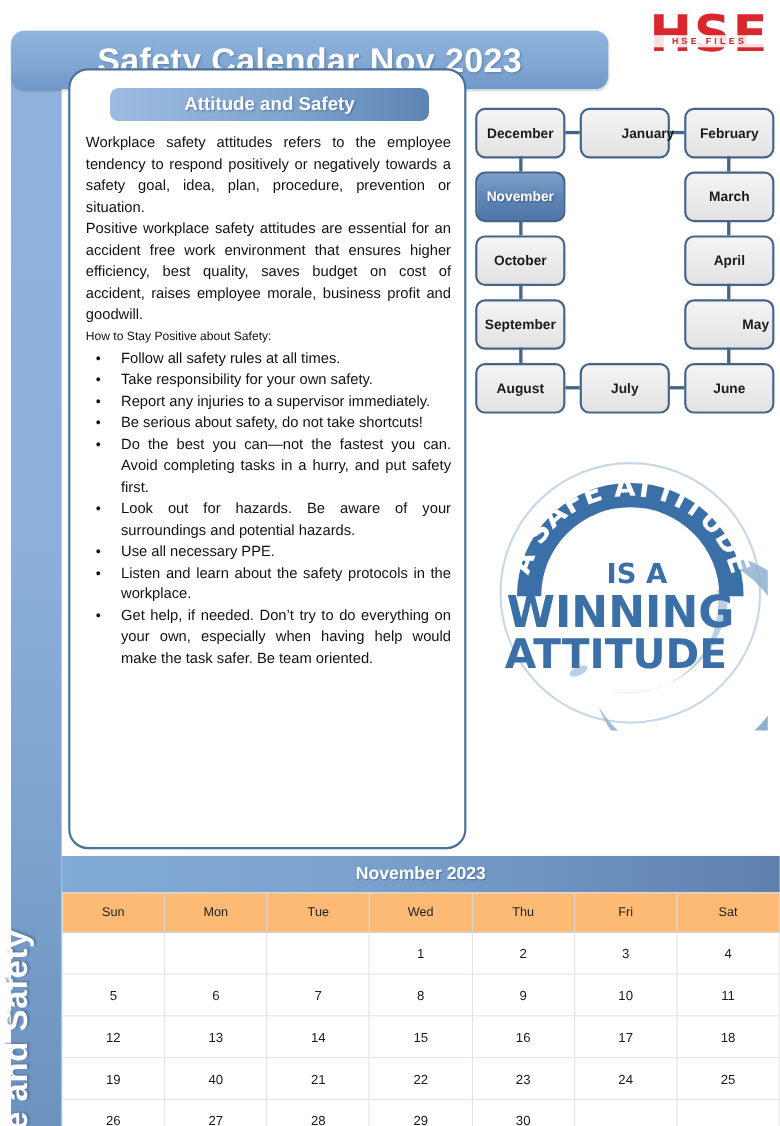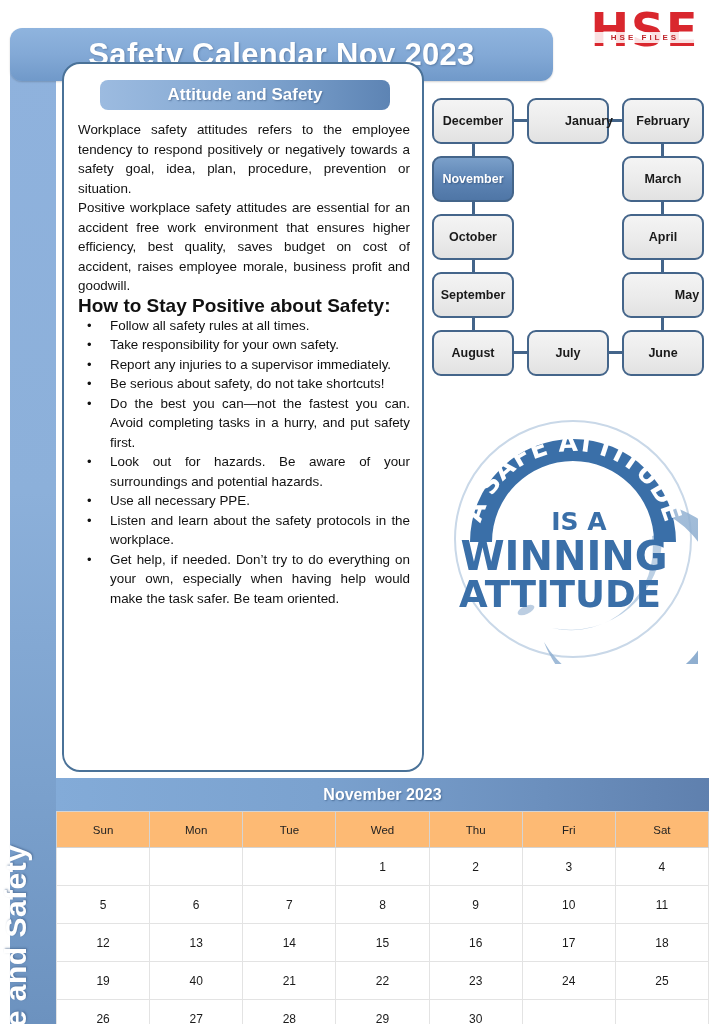--- a/index.html
+++ b/index.html
@@ -137,22 +137,22 @@
     font-size: 13.4px;
     line-height: 19.5px;
   }
   .para {
     margin: 0;
     text-align: justify;
     text-justify: inter-word;
   }
   #howto-heading {
     margin: 0;
-    font-weight: bold;
-    font-size: 19px;
+    font-weight: normal;
+    font-size: 11px;
     line-height: 20px;
   }
   #bullet-list {
     margin: 0;
     padding: 0;
     list-style: none;
   }
   #bullet-list li {
     position: relative;
     padding-left: 32px;

